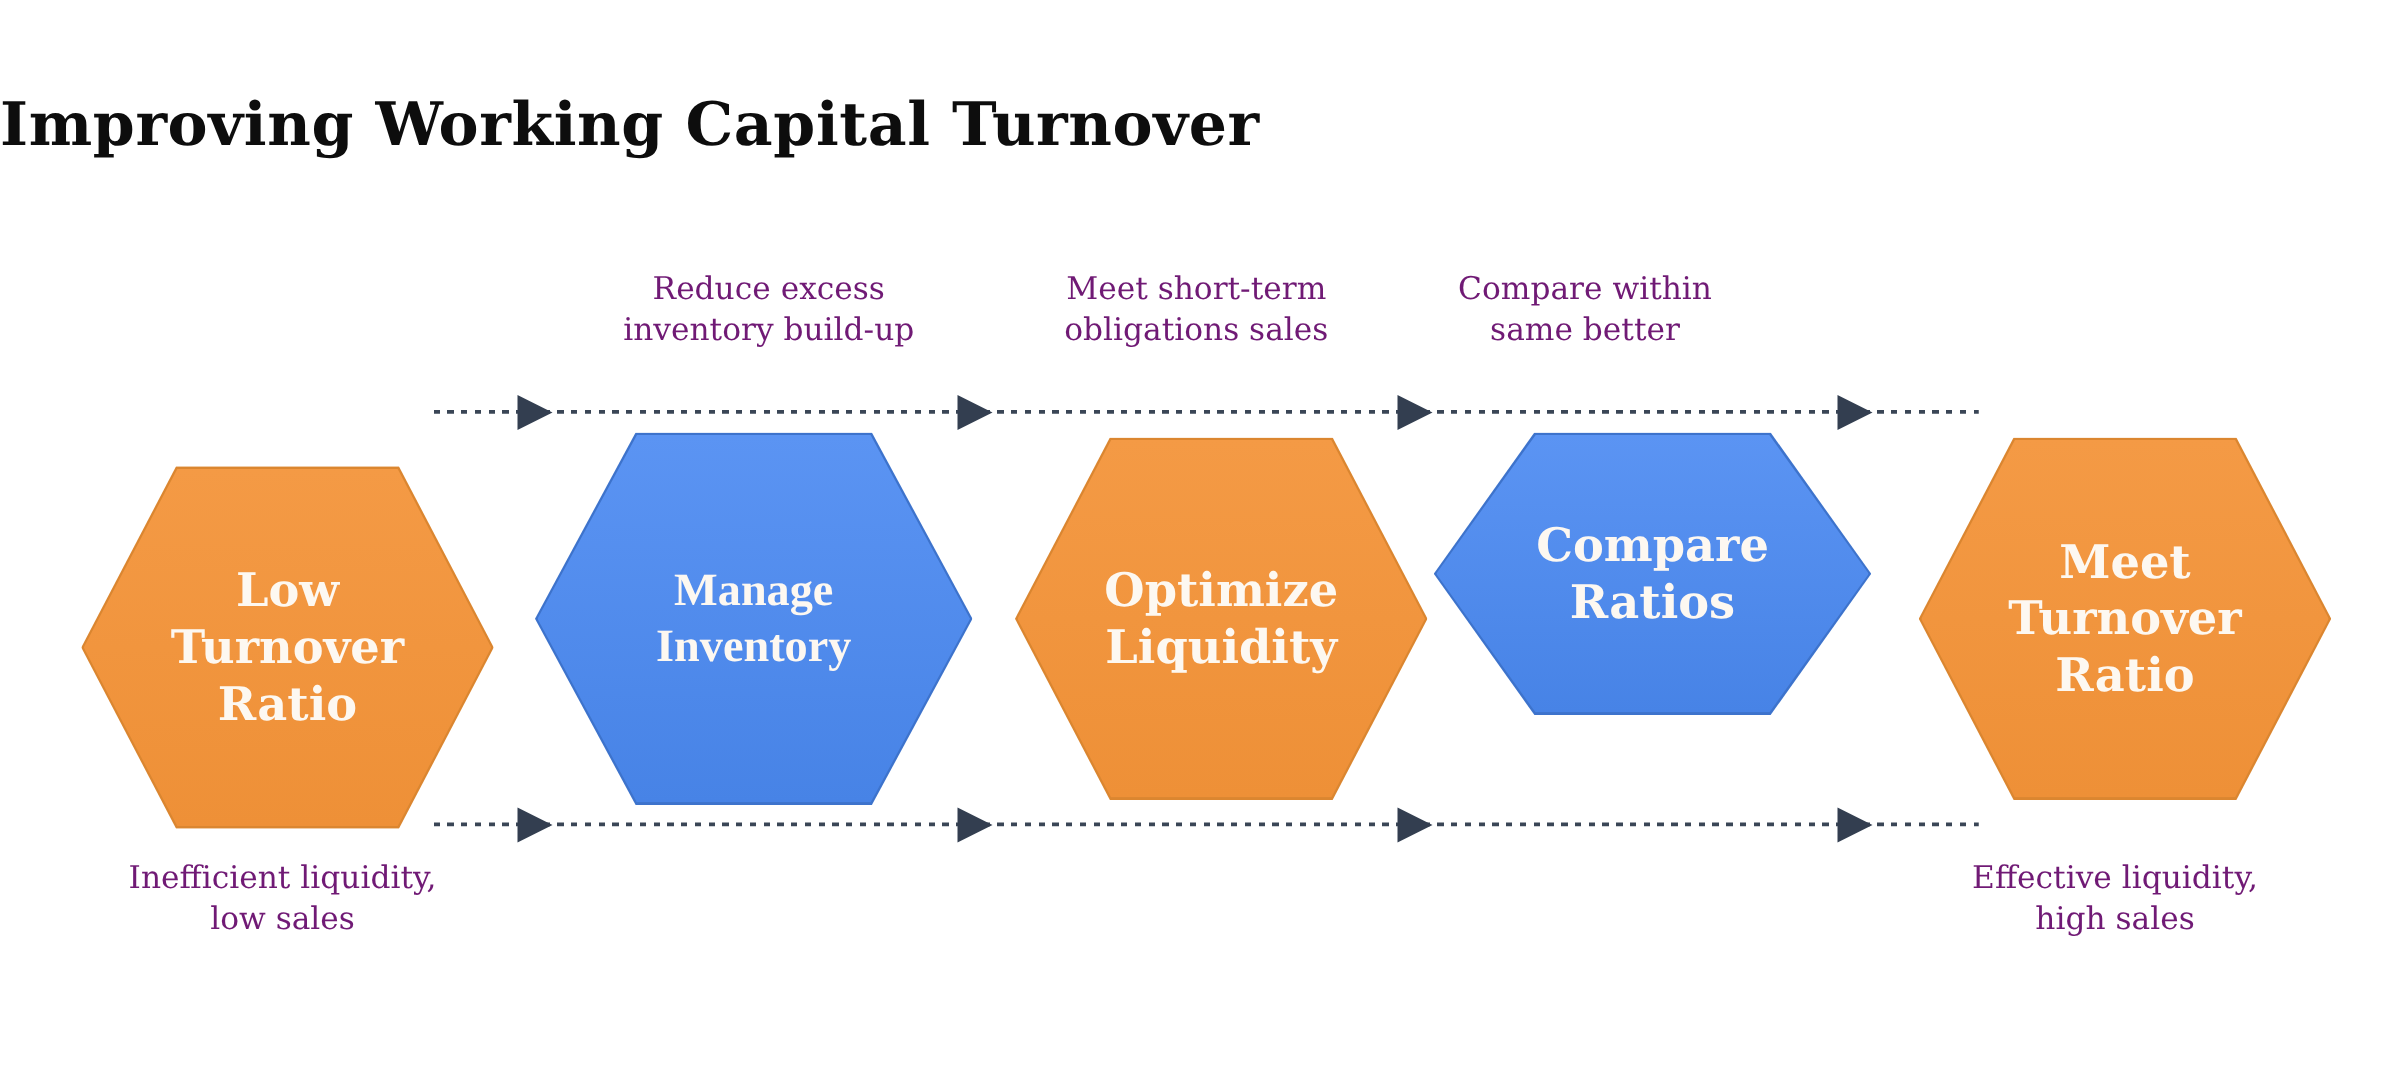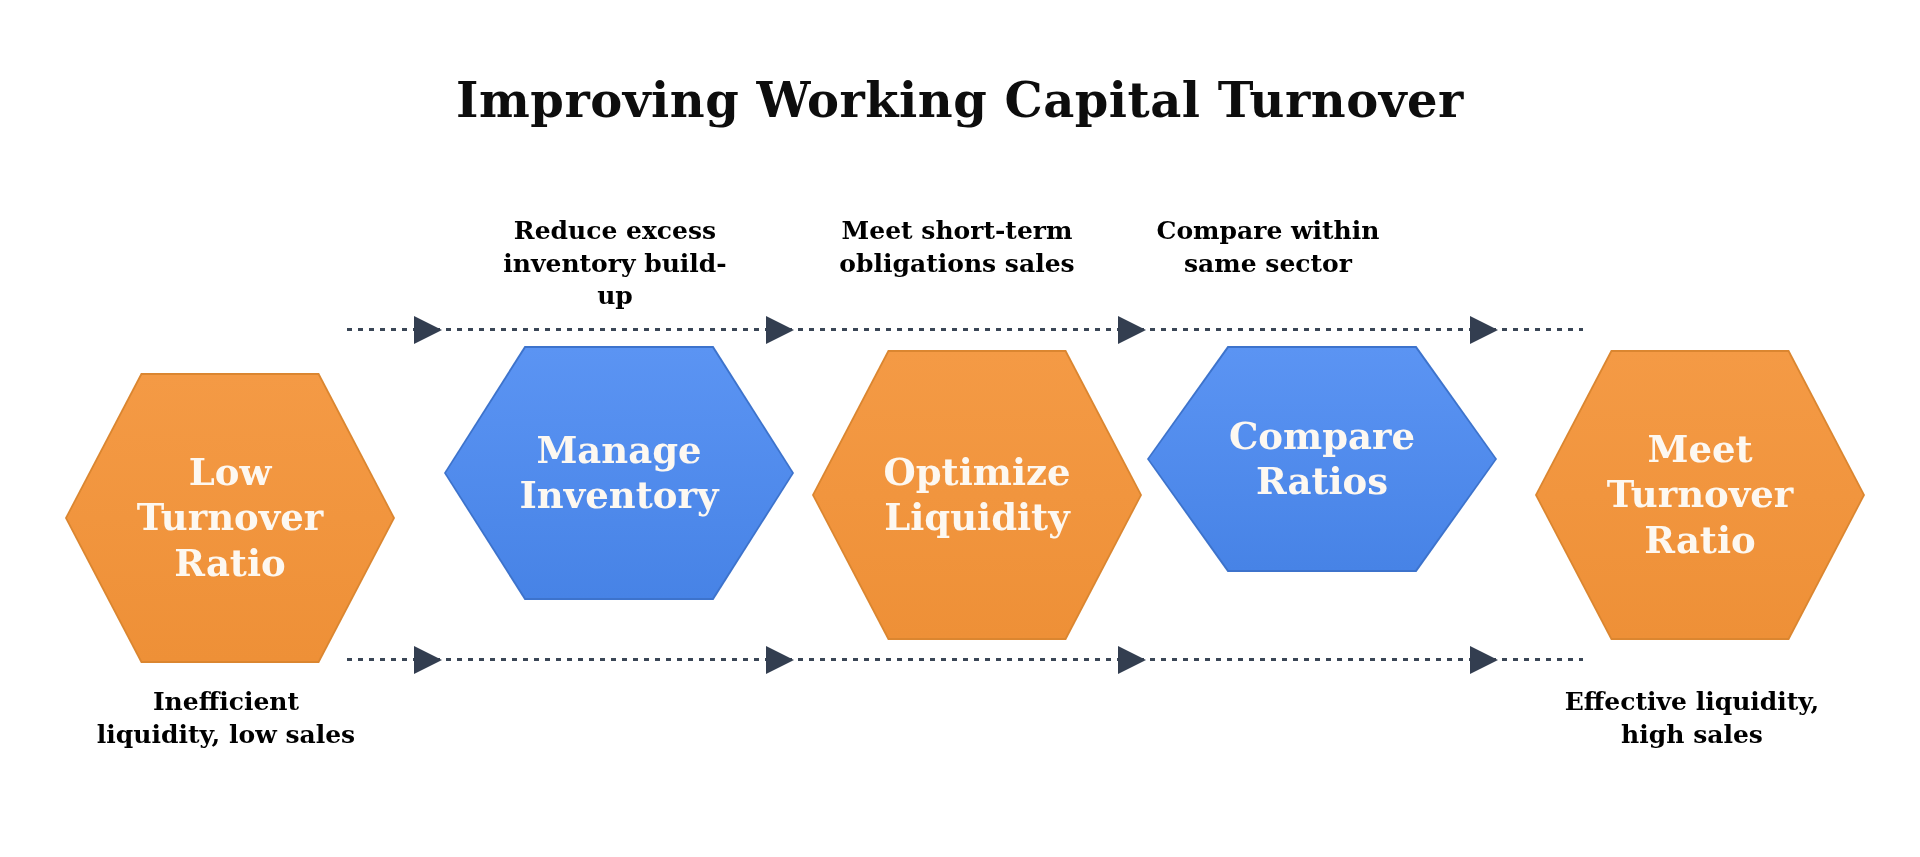--- a/index.html
+++ b/index.html
@@ -2,27 +2,27 @@
 <html><head>
 <meta charset="utf-8">
 <style>
   html,body{margin:0;padding:0;background:#ffffff;}
   #canvas{
     position:relative;width:1920px;height:857px;background:#ffffff;overflow:hidden;
     font-family:"DejaVu Serif","Liberation Serif",serif;
   }
   
   .title{
-    position:absolute;left:0;right:0;top:72px;text-align:center;
+    position:absolute;left:0;right:0;top:72px;text-align:left;
     font-size:48px;font-weight:bold;color:#0d0d0d;letter-spacing:.5px;
   }
   
   .note{
-    position:absolute;text-align:center;color:#000000;
-    font-size:25px;line-height:1.3;font-weight:700;
+    position:absolute;text-align:center;color:#701a75;
+    font-size:25px;line-height:1.3;font-weight:400;
   }
   .note-top{top:215px;width:250px;}
   .note-t1{left:490px;}
   .note-t2{left:832px;}
   .note-t3{left:1143px;}
   .note-bottom{top:686px;width:270px;}
   .note-b1{left:91px;}
   .note-b2{left:1557px;}
   
   .rail{
@@ -53,35 +53,35 @@
   }
   .hex-orange .hex-outer{background:#db8630;}
   .hex-orange .hex-inner{background:linear-gradient(180deg,#f49a45 0%,#ee9037 100%);}
   .hex-blue .hex-outer{background:#3d73cc;}
   .hex-blue .hex-inner{background:linear-gradient(180deg,#5b94f3 0%,#4783e6 100%);}
   .hex-label{
     width:210px;text-align:center;color:#fdf8f1;
     font-size:37px;font-weight:bold;line-height:1.22;
   }
   .hex1{left:65px;top:350px;width:330px;height:290px;margin-top:23px;}
-  .hex2{left:444px;top:346px;width:350px;height:254px;}
+  .hex2{left:428px;top:346px;width:350px;height:298px;font-family:Liberation Serif, serif;}
   .hex3{left:812px;top:350px;width:330px;height:290px;}
   .hex4{left:1147px;top:346px;width:350px;height:226px;text-decoration:underline;}
   .hex5{left:1535px;top:350px;width:330px;height:290px;}
 </style>
 </head>
 <body>
 
 <div id="canvas">
 
   <div class="title">Improving Working Capital Turnover</div>
 
   <div class="note note-top note-t1">Reduce excess inventory build-up</div>
   <div class="note note-top note-t2">Meet short-term obligations sales</div>
-  <div class="note note-top note-t3">Compare within same sector</div>
+  <div class="note note-top note-t3">Compare within same better</div>
 
   <div class="rail rail-top"></div>
   <div class="ah ah-top ah-x1"></div>
   <div class="ah ah-top ah-x2"></div>
   <div class="ah ah-top ah-x3"></div>
   <div class="ah ah-top ah-x4"></div>
 
   <div class="hex hex1 hex-orange">
     <div class="hex-outer"></div>
     <div class="hex-inner">

